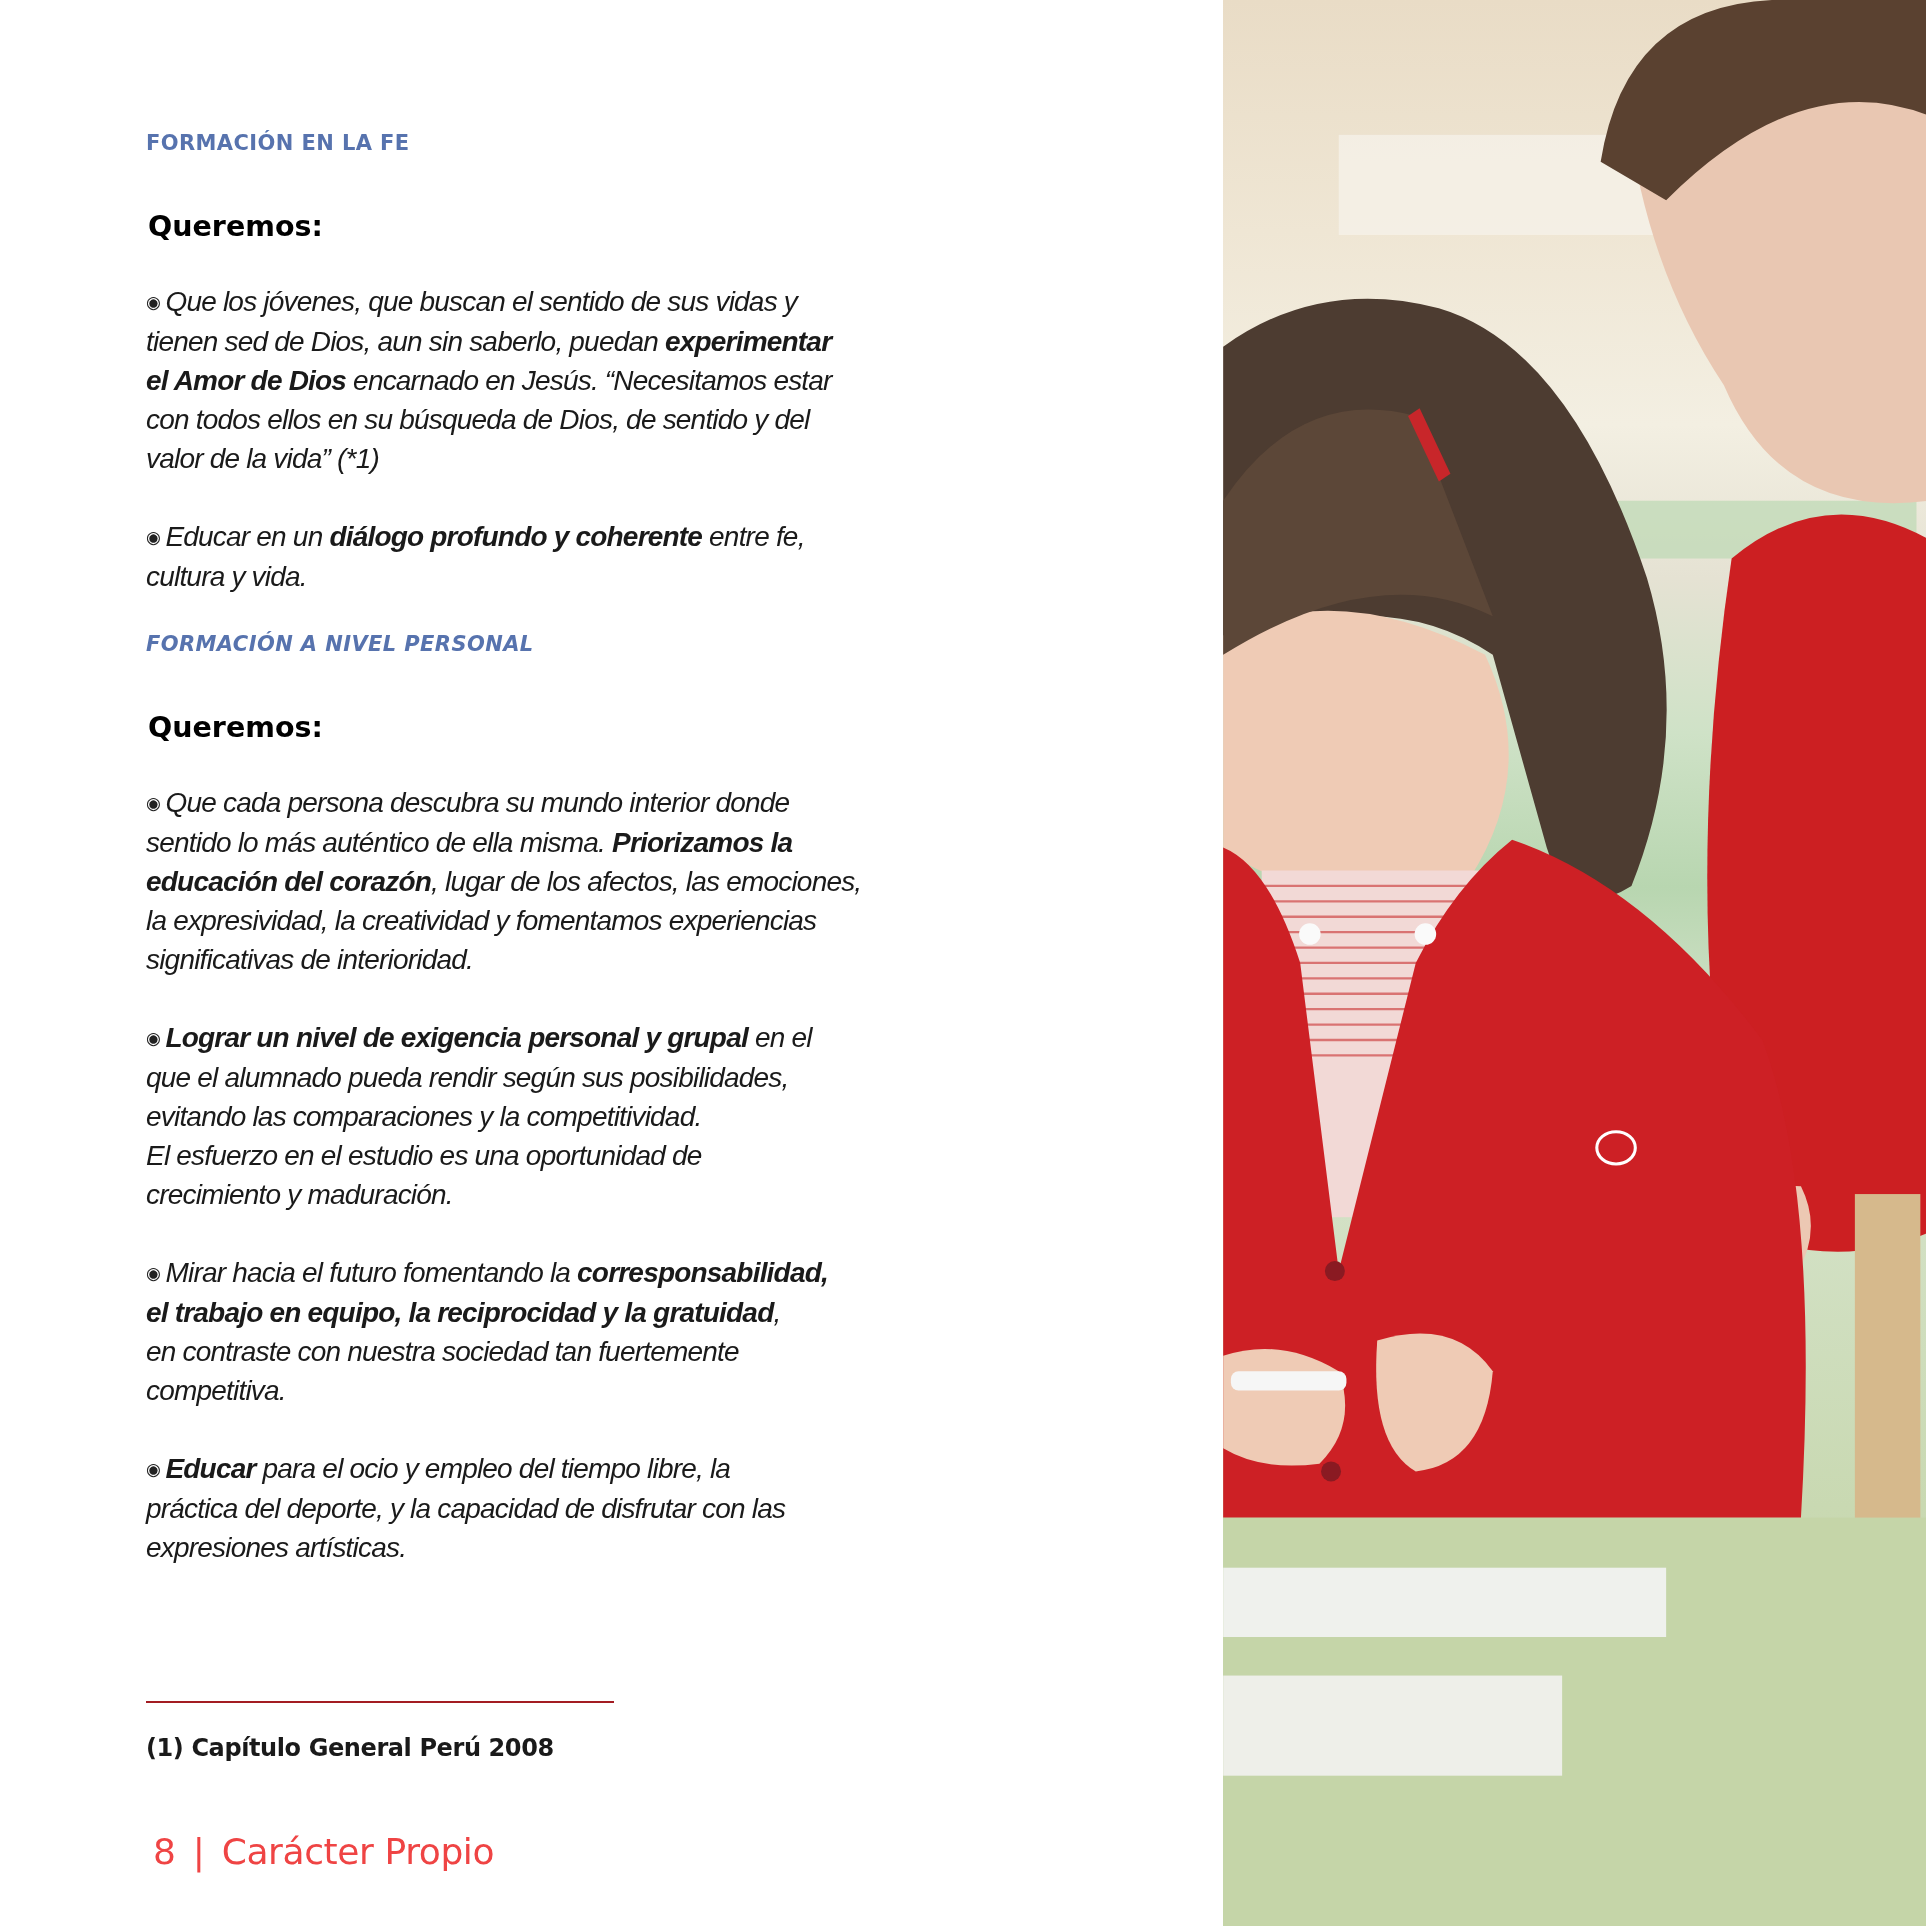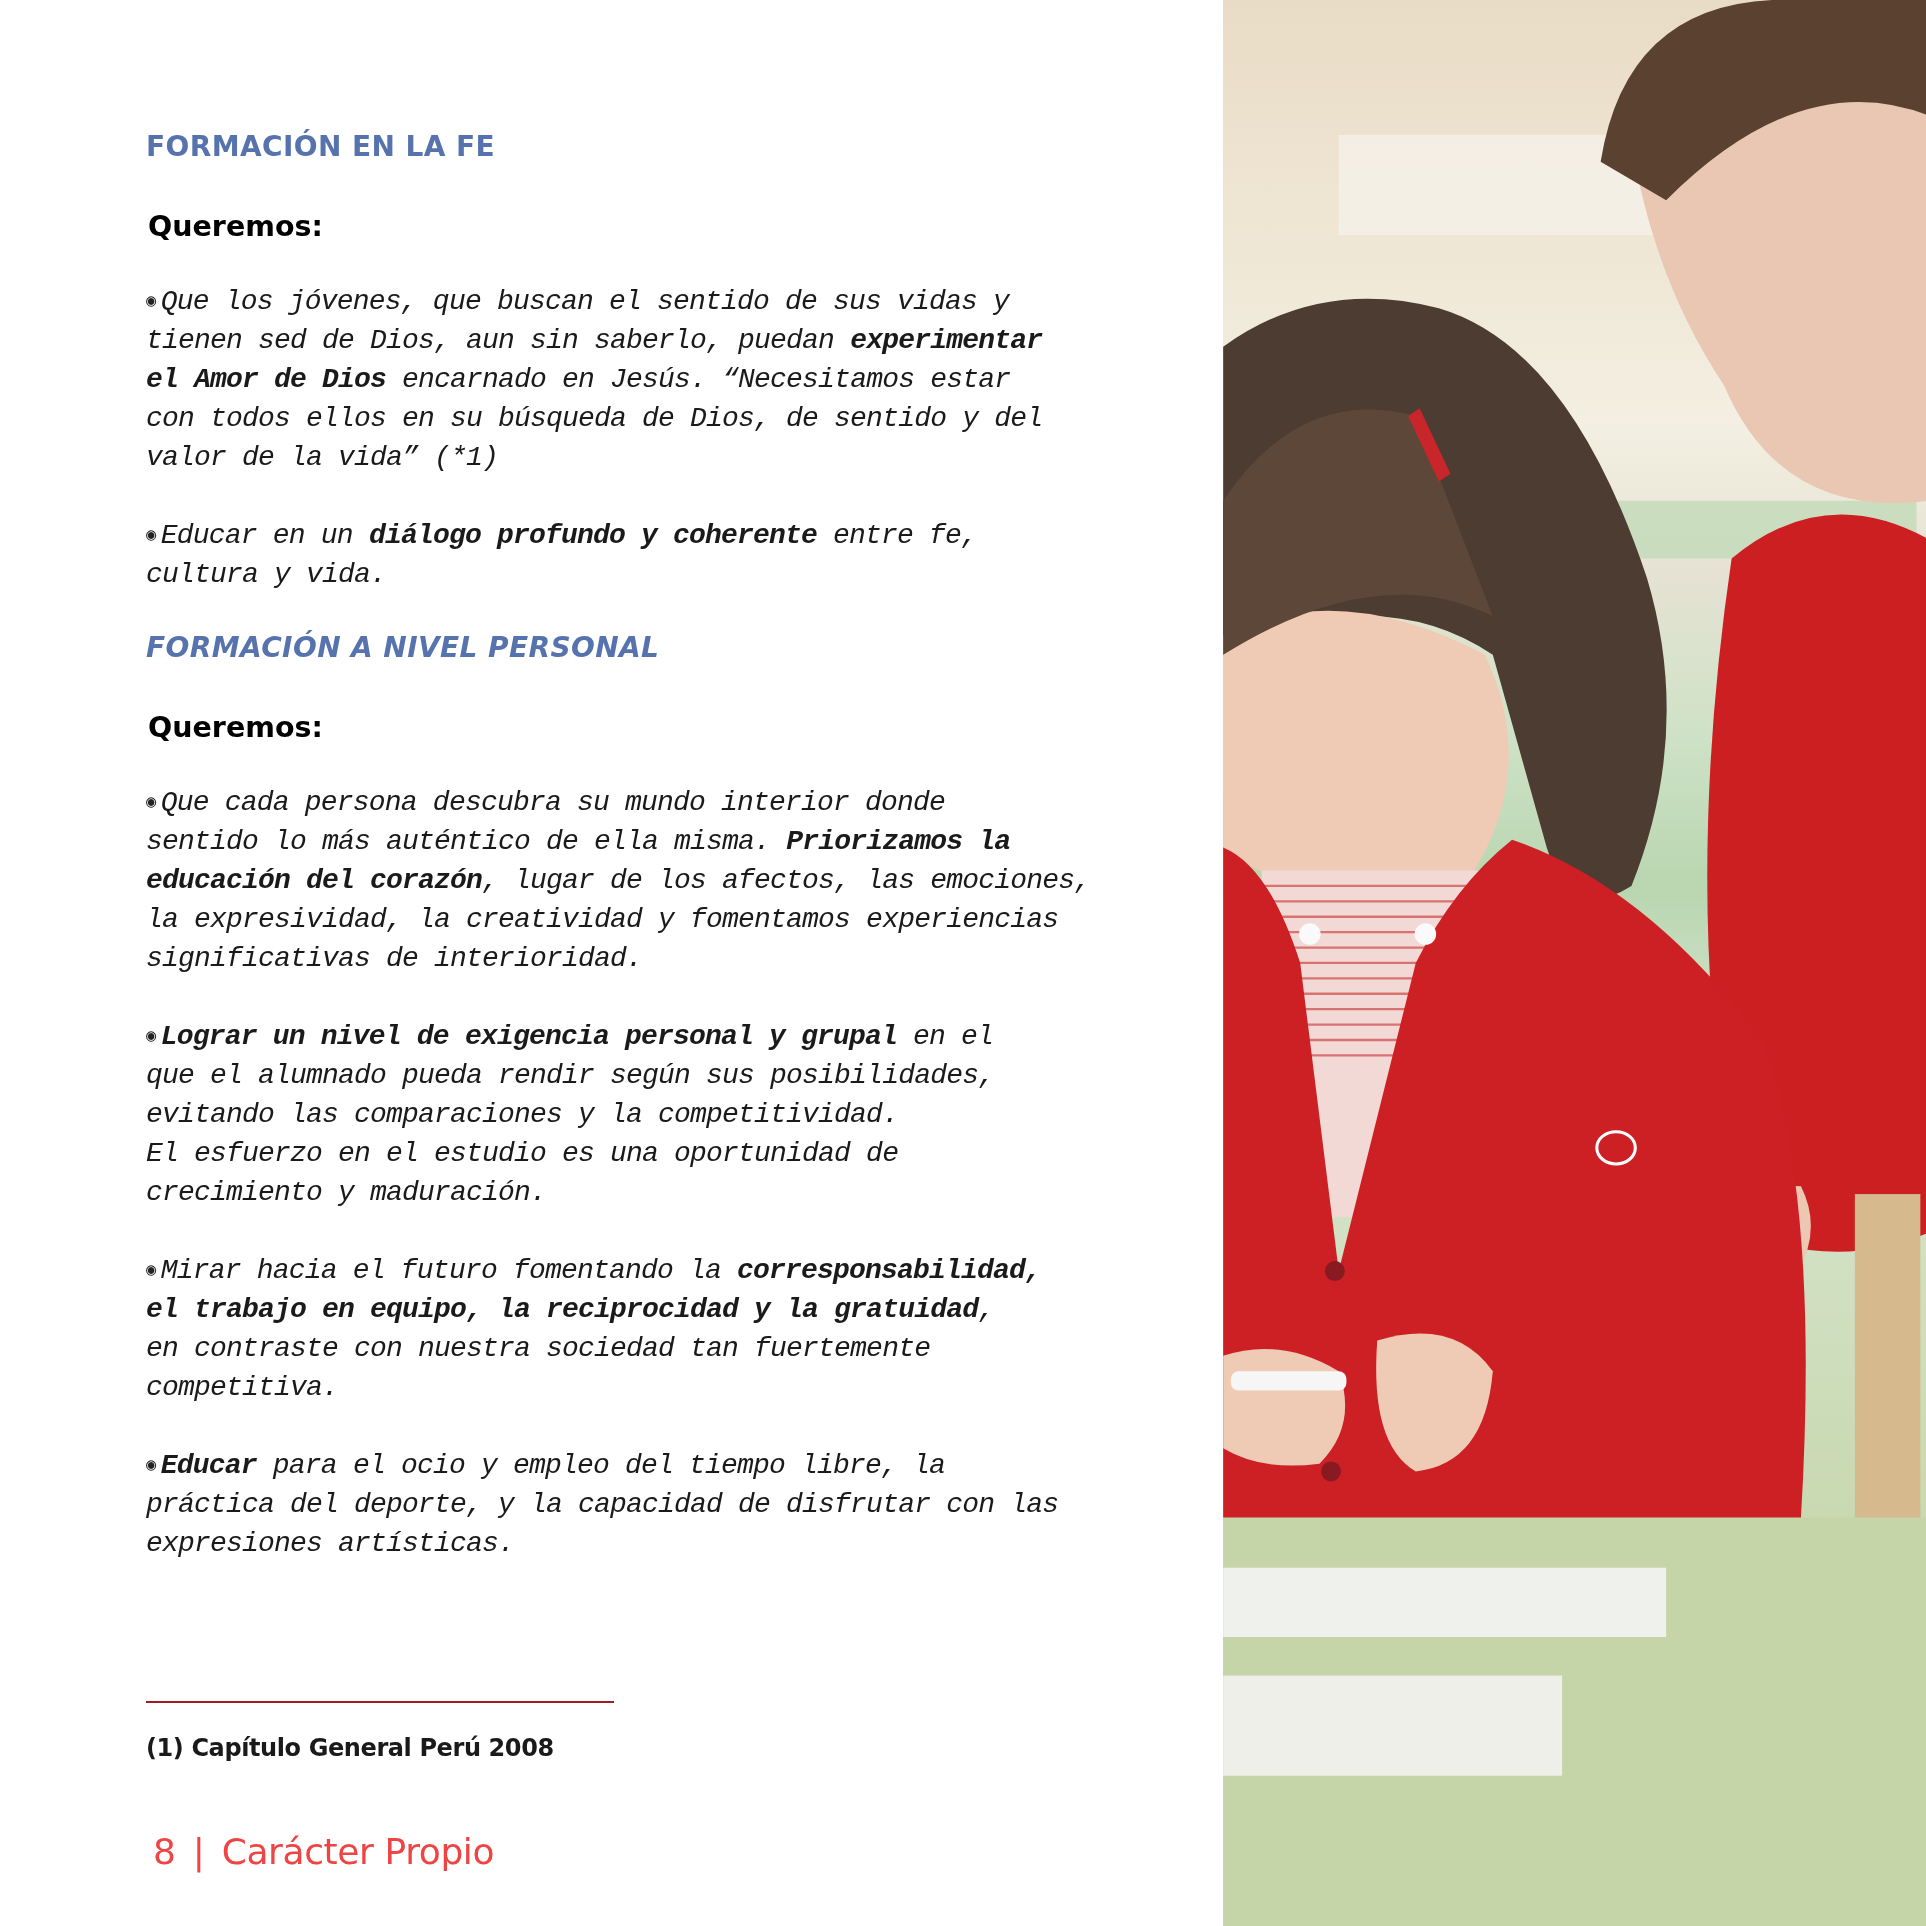--- a/index.html
+++ b/index.html
@@ -1,20 +1,20 @@
 <!DOCTYPE html>
 <html style="font-size:6.2px"><head>
 <meta charset="utf-8">
 <style>
   html, body { margin: 0; padding: 0; }
   body { width: 1929px; height: 1929px; background: #ffffff; position: relative; overflow: hidden; font-family: "DejaVu Sans", sans-serif; }
   .page { position: absolute; left: 0; top: 0; width: 1929px; height: 1929px; }
-  .heading { font-family: "DejaVu Sans", sans-serif; font-weight: bold; color: #5773ae; font-size: 28px; letter-spacing: 0.4px; margin: 0; line-height: 1; }
+  .heading { font-family: "DejaVu Sans", sans-serif; font-weight: bold; color: #5773ae; font-size: 21px; letter-spacing: 0.4px; margin: 0; line-height: 1; }
   .subhead { font-family: "DejaVu Sans", sans-serif; font-weight: bold; color: #000; font-size: 28.5px; margin: 2px; line-height: 1; }
-  .para { font-family: Liberation Mono, monospace; font-style: italic; font-size: 28px; line-height: 39px; color: #1a1a1a; margin: 0; letter-spacing: -0.8px; }
+  .para { font-family: Liberation Sans, sans-serif; font-style: italic; font-size: 28px; line-height: 39px; color: #1a1a1a; margin: 0; letter-spacing: -0.8px; }
   .para b { font-weight: bold; }
   .bullet { font-style: normal; font-size: 17px; vertical-align: 3.1px; margin-right: 5.4px; color: #222; }
   .block { position: absolute; left: 146px; }
   .rule { position: absolute; left: 146px; top: 1701px; width: 468px; height: 1.5px; background: #a31c22; }
   .footnote { position: absolute; left: 146px; top: 1734px; font-family: "DejaVu Sans", sans-serif; font-weight: bold; font-size: 24px; color: #1a1a1a; letter-spacing: -0.4px; }
   .folio { position: absolute; left: 153px; top: 1831px; font-family: "DejaVu Sans", sans-serif; font-weight: normal; font-size: 36px; color: #ef4444; letter-spacing: -0.4px; }
   
   .photo { position: absolute; left: 1223px; top: 0; width: 706px; height: 1929px; overflow: hidden;
     background: linear-gradient(180deg, #e9dcc6 0%, #efe6d4 12%, #f3efe2 22%, #e5e2d3 30%, #cfe2c7 38%, #b8d6b0 46%, #d8e5cf 55%, #c9d9b2 78%, #c3d3a4 100%); }
 </style>

